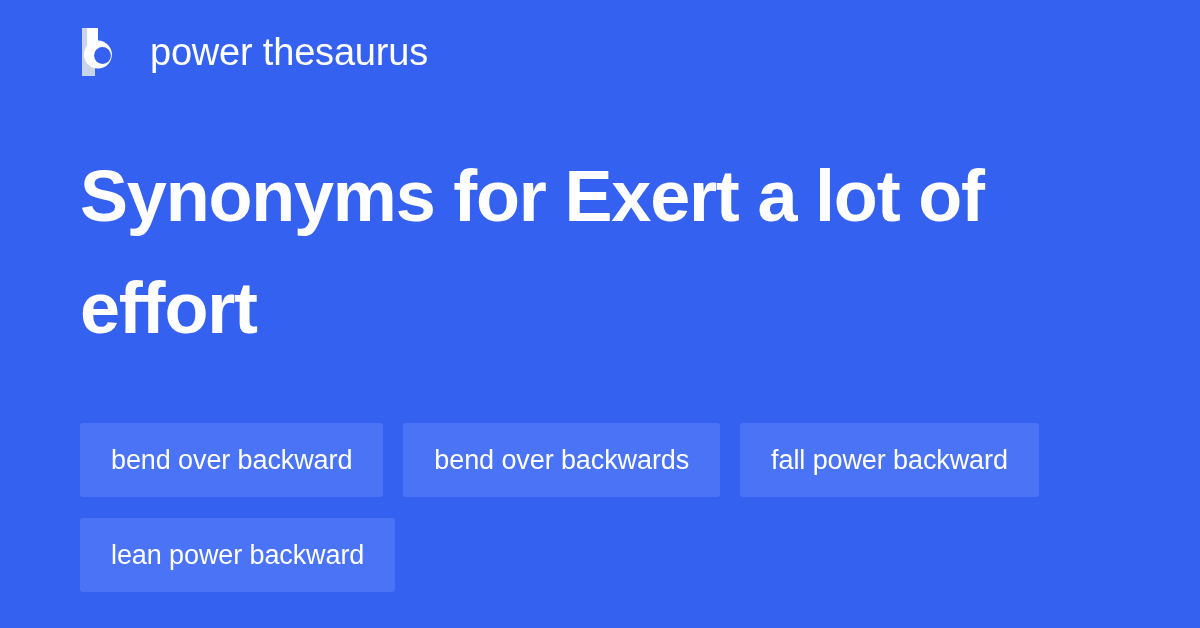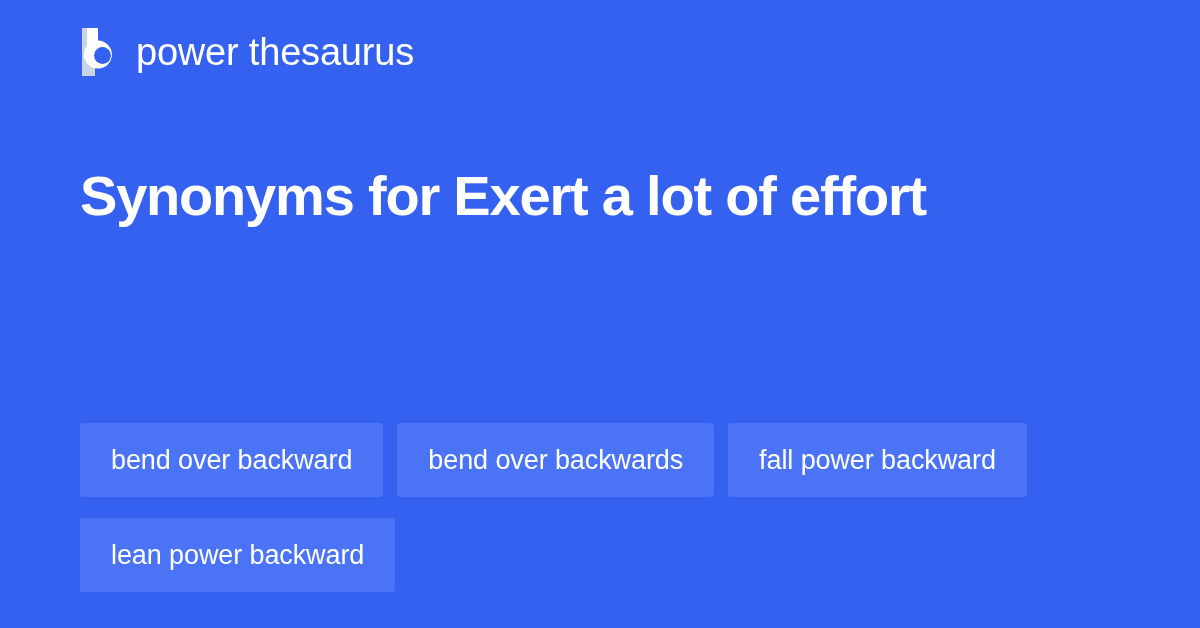--- a/index.html
+++ b/index.html
@@ -13,21 +13,21 @@
     position:relative;
     width:1200px; height:628px;
     background:#3461f0;
   }
 
   
   .brand {
     position:absolute;
     left:82px; top:28px;
     display:flex; align-items:center;
-    gap:14px;
+    gap:28px;
   }
   .brand-logo {
     position:relative;
     width:40px; height:48px;
     flex:0 0 auto;
   }
   .brand-logo svg { display:block; width:40px; height:48px; }
   .brand-name {
     color:#ffffff;
     font-size:38px;
@@ -36,34 +36,34 @@
     letter-spacing:-0.2px;
     white-space:nowrap;
   }
 
   
   .headline {
     position:absolute;
     left:80px; top:140px;
     width:1000px;
     color:#ffffff;
-    font-size:56px;
+    font-size:72px;
     line-height:112px;
     font-weight:700;
     letter-spacing:-1.2px;
   }
 
   
   .chips {
     position:absolute;
     left:80px; top:423px;
     width:1000px;
     display:flex;
     flex-wrap:wrap;
-    gap:21px 14px;
+    gap:21px 20px;
   }
   .chip {
     height:74px;
     display:flex;
     align-items:center;
     padding:0 31px;
     background:#4a74f5;
     border-radius:3px;
     color:#ffffff;
     font-size:27px;

